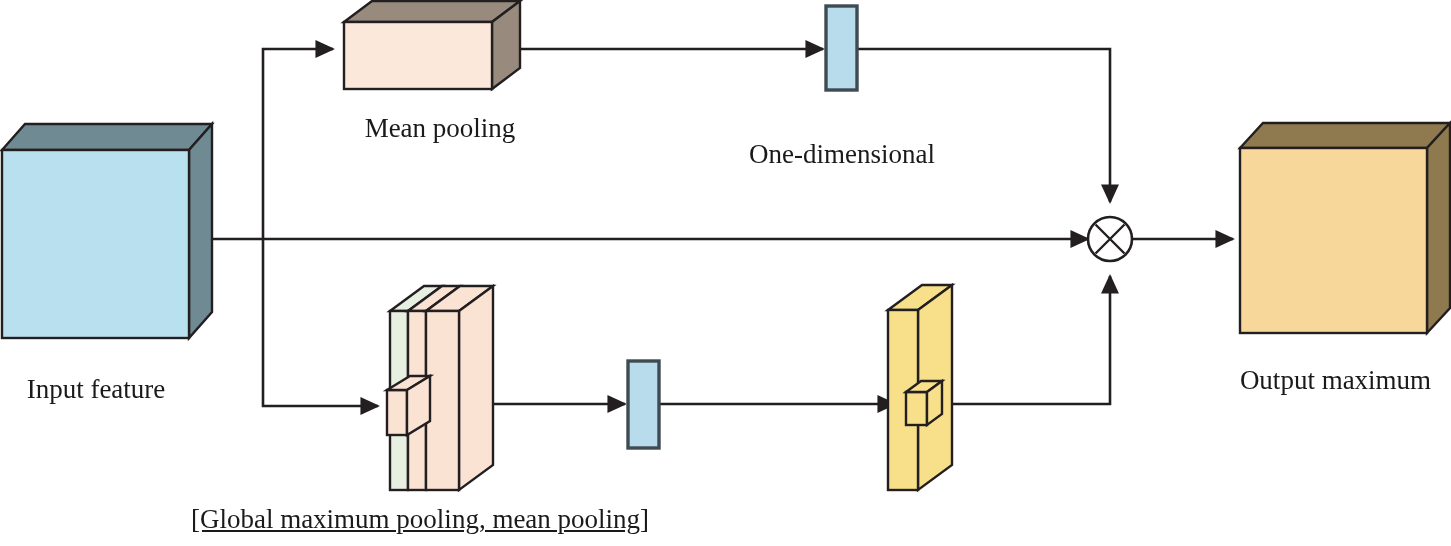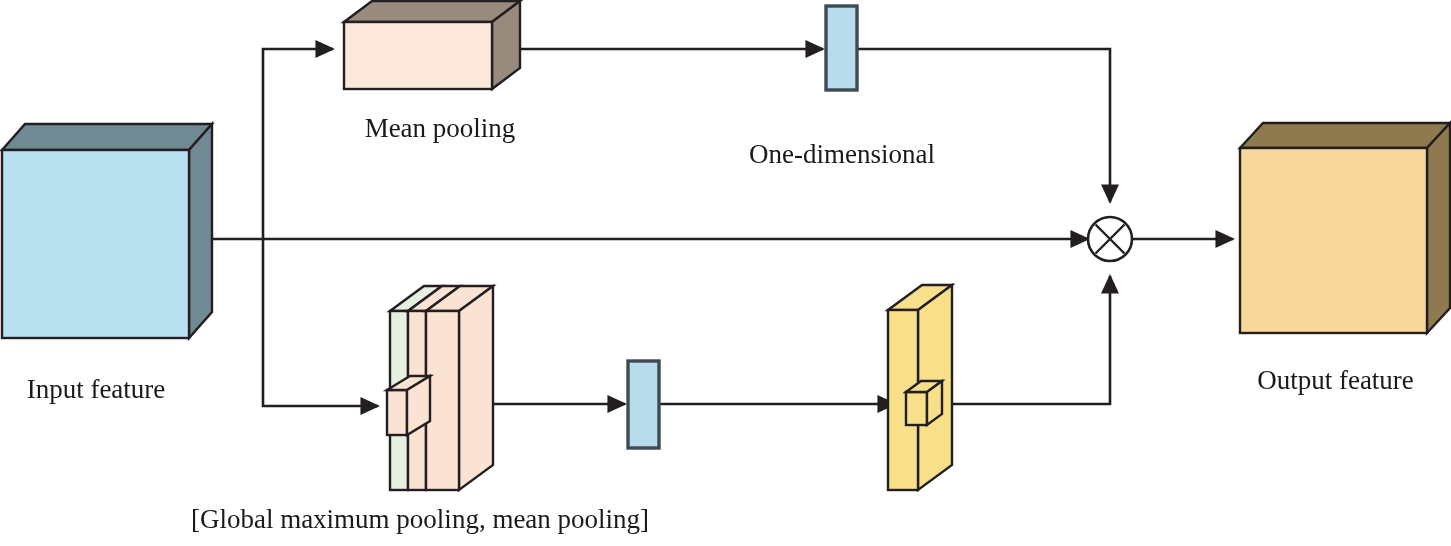--- a/index.html
+++ b/index.html
@@ -134,17 +134,17 @@
 
   <div class="lbl" style="left:0px; top:374px; width:192px;">Input feature</div>
 
   <div class="lbl" style="left:330px; top:113px; width:220px;">Mean pooling</div>
 
   <div class="lbl lbl-2line" style="left:712px; top:99px; width:260px;margin-top:40px;">
     <div>One-dimensional</div>
   </div>
 
 
-  <div class="lbl" style="left:140px; top:504px; width:560px;">[Global maximum pooling, mean pooling]</div>
+  <div class="lbl" style="left:140px; top:504px; width:560px;text-decoration:underline;">[Global maximum pooling, mean pooling]</div>
 
-  <div class="lbl" style="left:1233px; top:365px; width:205px;">Output feature</div>
+  <div class="lbl" style="left:1233px; top:365px; width:205px;">Output maximum</div>
 
 </div>
 
 </body></html>

